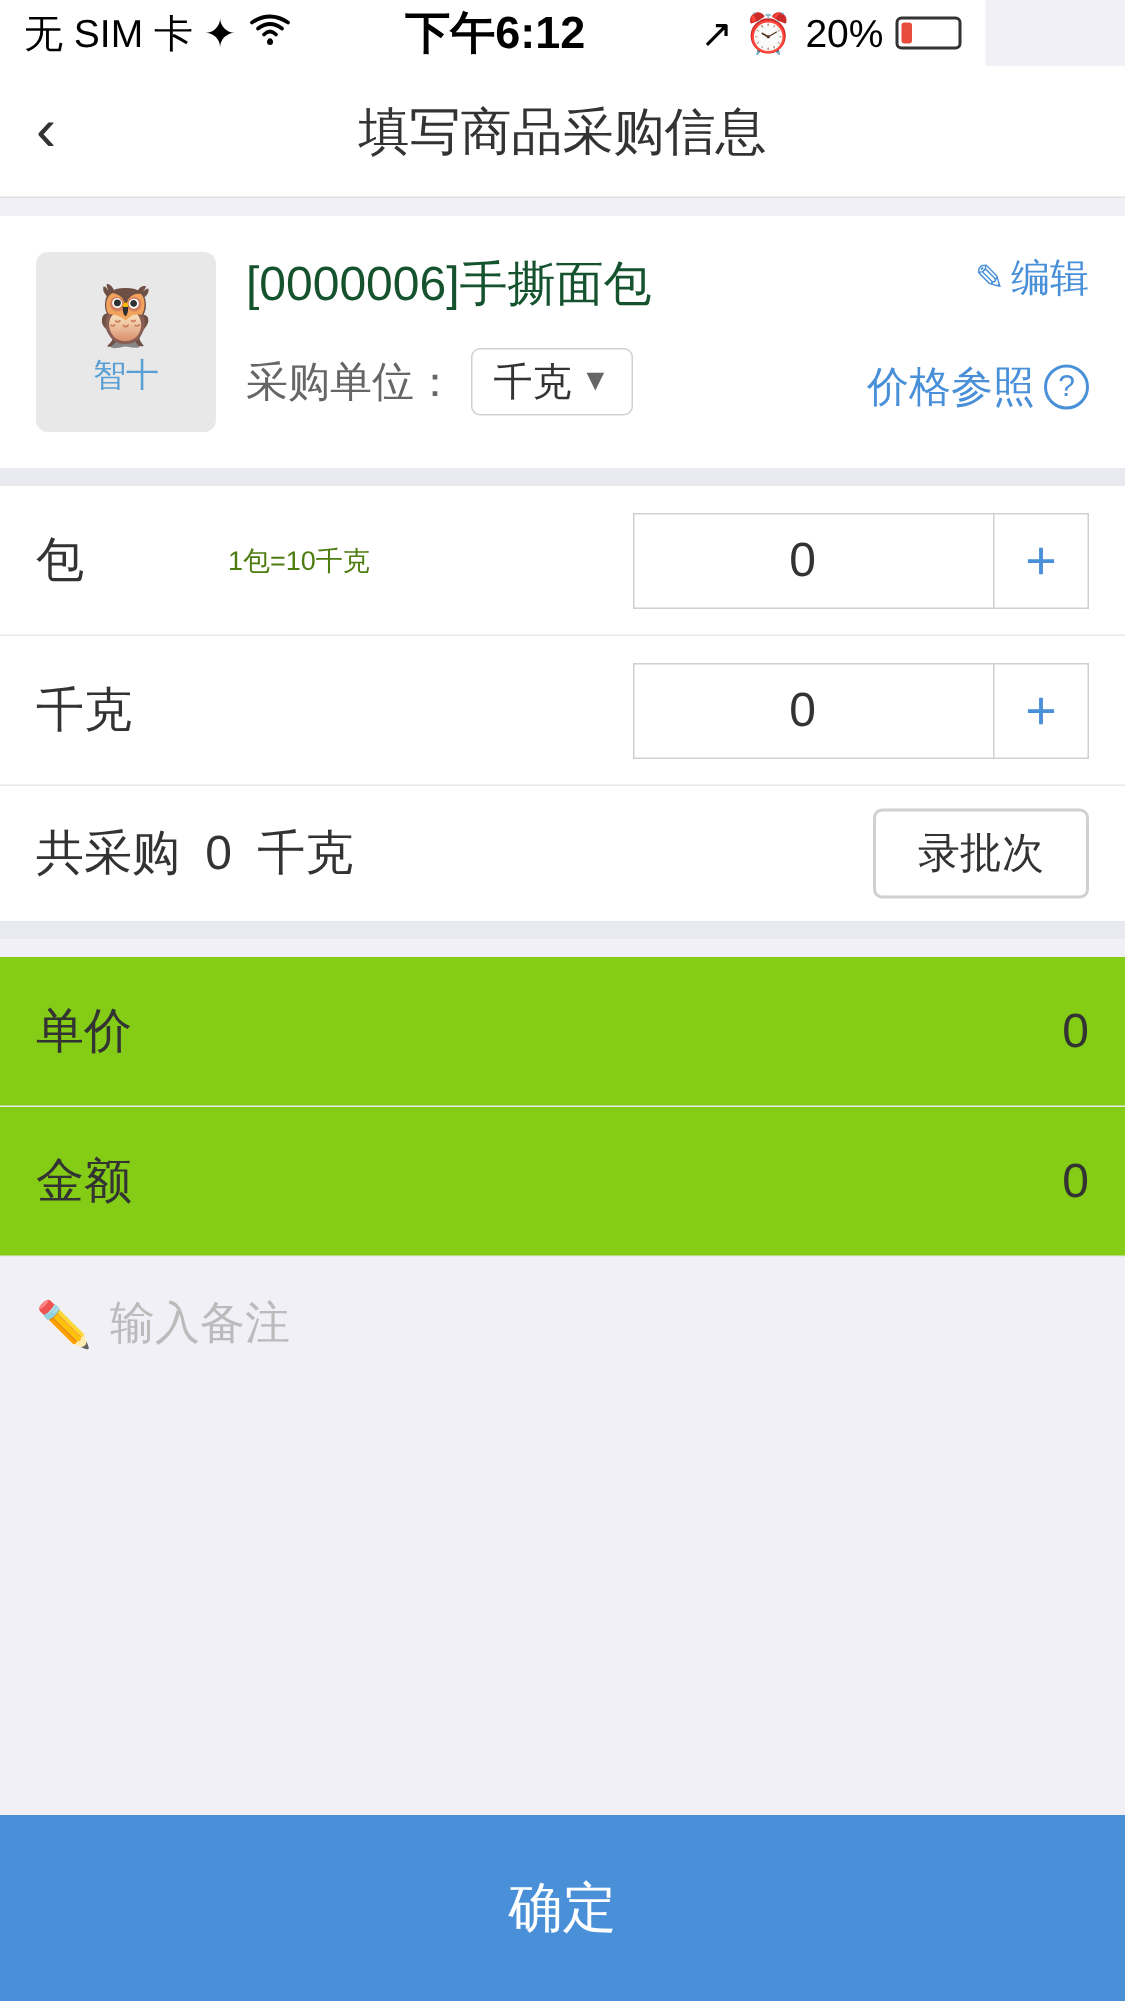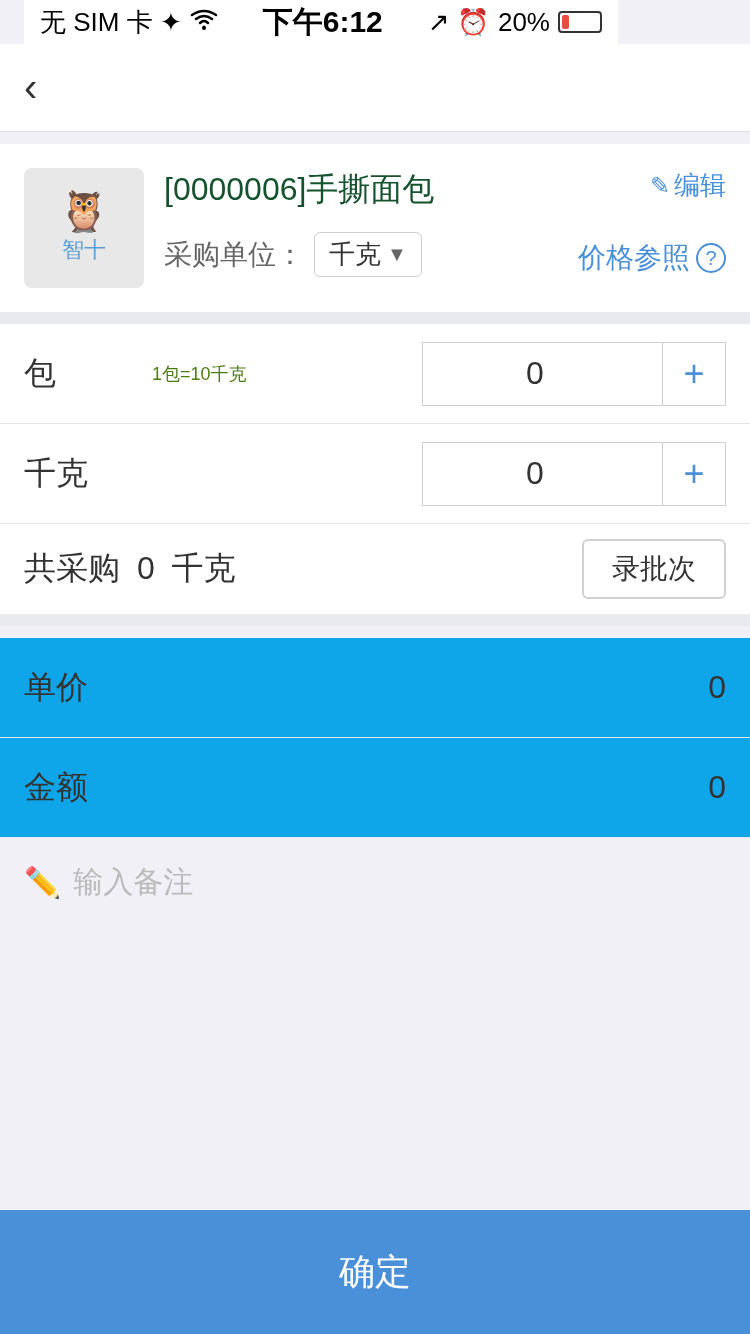--- a/index.html
+++ b/index.html
@@ -8,30 +8,29 @@
       width: 750px;
       min-height: 1334px;
       font-family: -apple-system, "PingFang SC", "Helvetica Neue", Arial, sans-serif;
       background: #f0f0f6;
       font-size: 32px;
       color: #333;
     }
 
     
     .status-bar {
-      width: 594px;
+      width: 657px;
       height: 44px;
       background: #fff;
       display: flex;
       align-items: center;
       justify-content: space-between;
       padding: 0 16px;
       font-size: 28px;
       color: #000;
-      margin-left: 24px;
     }
     .status-left {
       display: flex;
       align-items: center;
       gap: 8px;
       font-size: 26px;
     }
     .status-center {
       font-size: 30px;
       font-weight: 700;
@@ -278,21 +277,21 @@
       display: flex;
       align-items: center;
       justify-content: center;
       font-size: 28px;
       color: #333;
       cursor: pointer;
     }
 
     
     .info-section {
-      background: #0ea5e9;
+      background: #84cc16;
       width: 750px;
       margin-top: 12px;
     }
     .info-row {
       display: flex;
       align-items: center;
       padding: 0 24px;
       height: 100px;
       border-bottom: 1px solid #e8e8e8;
     }
@@ -384,20 +383,21 @@
       <span class="battery-icon">
         <span class="battery-body">
           <span class="battery-fill"></span>
         </span>
       </span>
     </div>
   </div>
 
   <div class="nav-bar">
     <span class="nav-back">‹</span>
+    <span class="nav-title">填写商品采购信息</span>
   </div>
 
   <div class="product-card">
     <div class="product-thumb">
       <span class="owl-icon">🦉</span>
       <span class="owl-label">智十</span>
     </div>
     <div class="product-info">
       <div class="product-header">
         <span class="product-name">[0000006]手撕面包</span>

